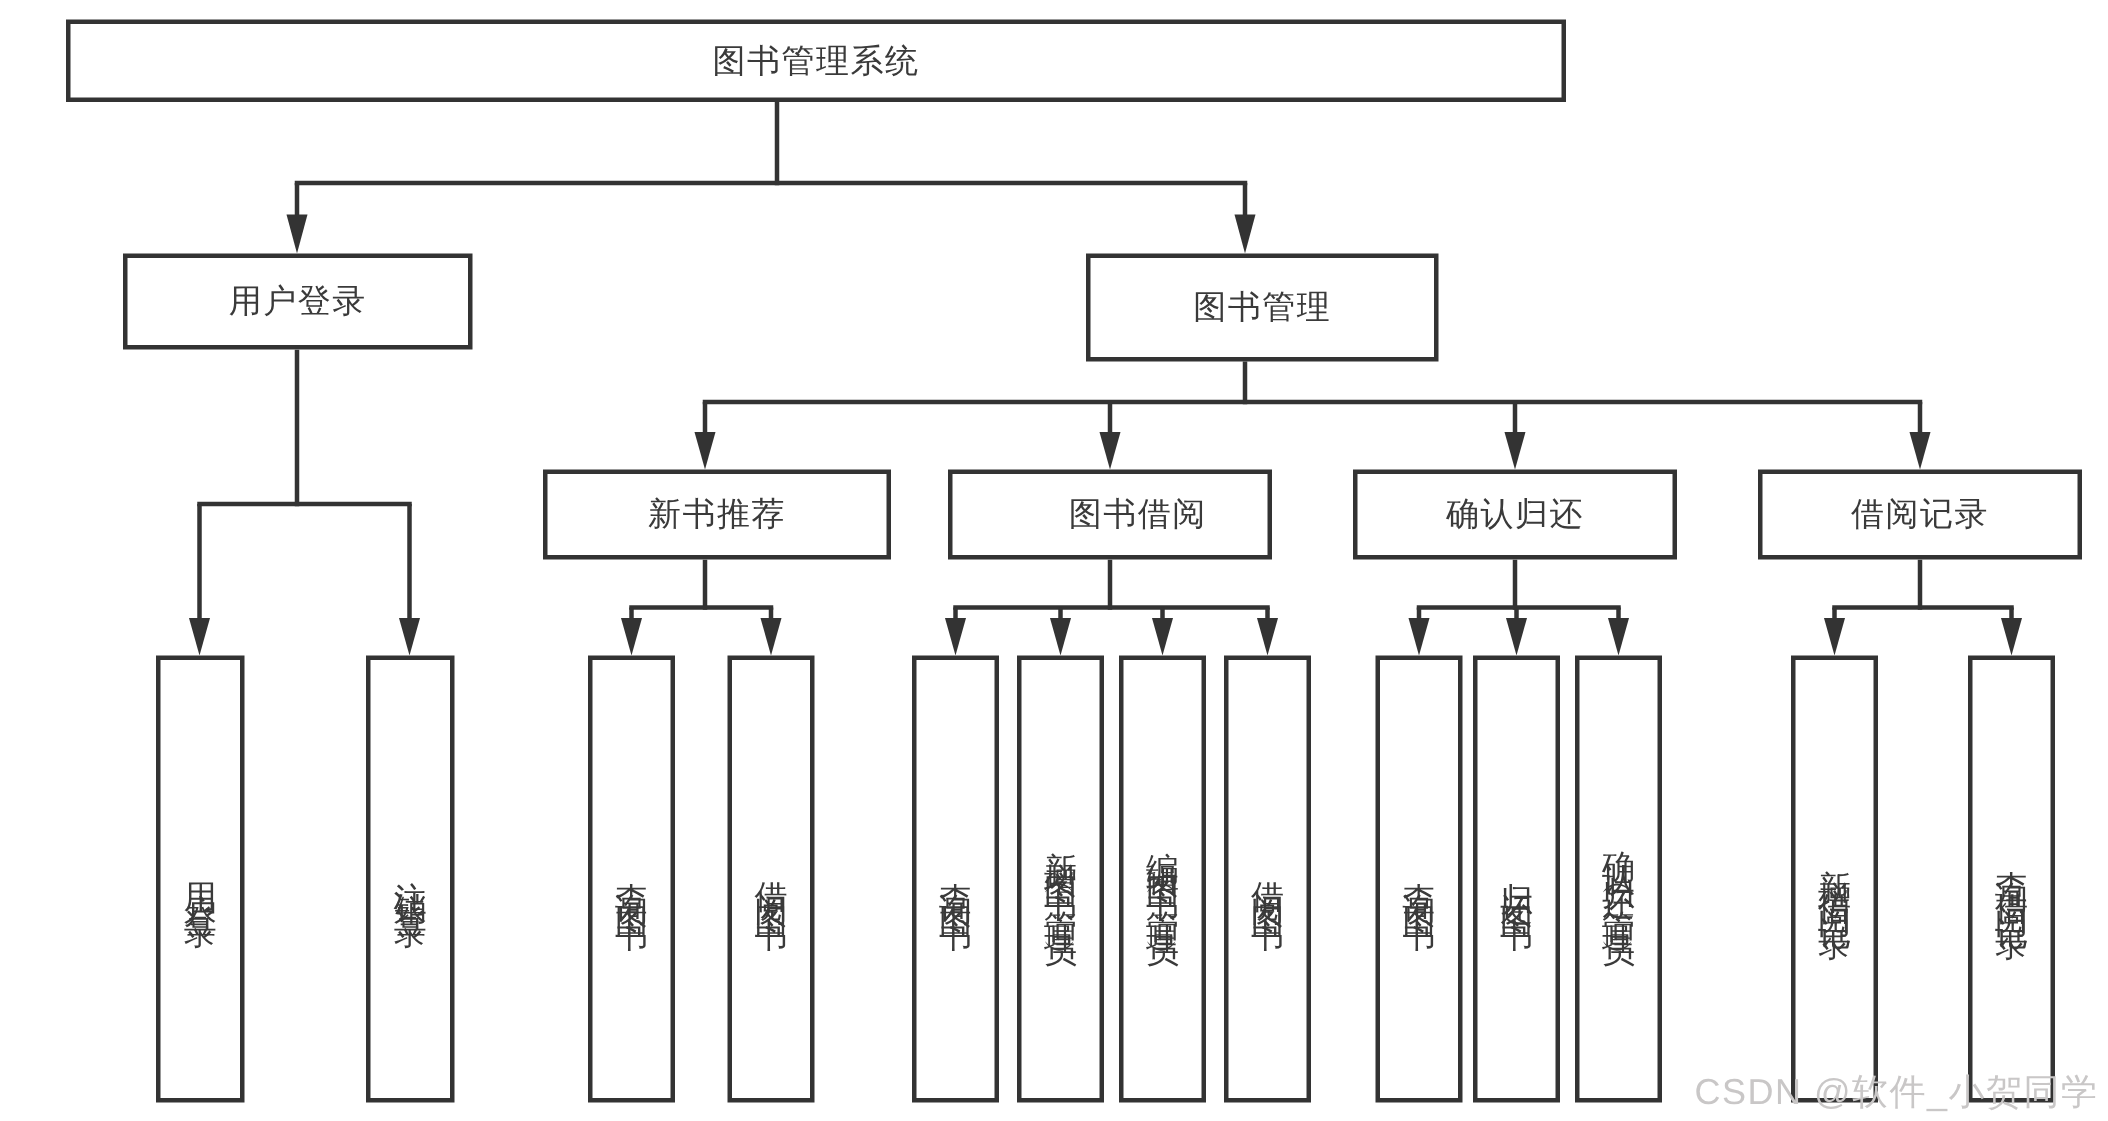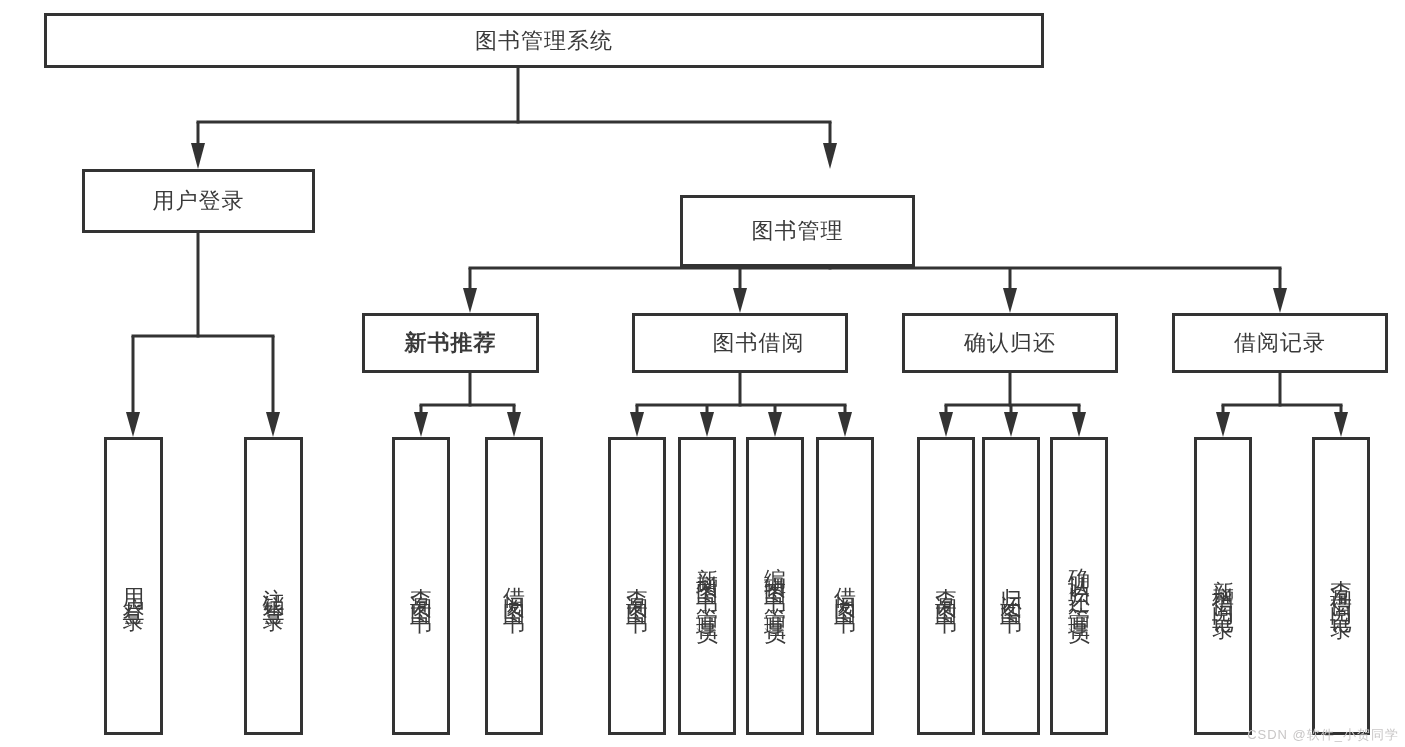--- a/index.html
+++ b/index.html
@@ -26,21 +26,21 @@
     writing-mode:vertical-rl;
     text-orientation:mixed;
     letter-spacing:8px;
     line-height:1;
     font-size:22px;
     color:#3a3a3a;
   }
   .watermark{
     position:absolute;
     right:6px;bottom:3px;
-    font-size:13px;
+    font-size:24px;
     color:#c9c7c7;
     letter-spacing:1px;
   }
 </style>
 </head>
 <body>
 
 <div id="stage">
 
   <svg id="connectors" viewBox="0 0 1405 747" xmlns="http://www.w3.org/2000/svg">
@@ -108,23 +108,23 @@
       <polygon points="1004,412 1018,412 1011,437"></polygon>
       <polygon points="1072,412 1086,412 1079,437"></polygon>
       <polygon points="1216,412 1230,412 1223,437"></polygon>
       <polygon points="1334,412 1348,412 1341,437"></polygon>
     </g>
   </svg>
 
   <div class="box" style="left:20px;top:13px;width:1000px;height:55px;border-width:3px;margin-left:24px;">图书管理系统</div>
 
   <div class="box" style="left:82px;top:169px;width:233px;height:64px;">用户登录</div>
-  <div class="box" style="left:680px;top:169px;width:235px;height:72px;margin-top:26px;">图书管理</div>
+  <div class="box" style="left:724px;top:169px;width:235px;height:72px;">图书管理</div>
 
-  <div class="box" style="left:362px;top:313px;width:177px;height:60px;font-weight:bold;">新书推荐</div>
+  <div class="box" style="left:362px;top:313px;width:232px;height:60px;">新书推荐</div>
   <div class="box" style="left:632px;top:313px;width:216px;height:60px;padding-left:37px;">图书借阅</div>
   <div class="box" style="left:902px;top:313px;width:216px;height:60px;">确认归还</div>
   <div class="box" style="left:1172px;top:313px;width:216px;height:60px;">借阅记录</div>
 
   <div class="box vbox" style="left:104px;top:437px;width:59px;height:298px;">
     <span>用户登录</span>
   </div>
   <div class="box vbox" style="left:244px;top:437px;width:59px;height:298px;">
     <span>注销登录</span>
   </div>

